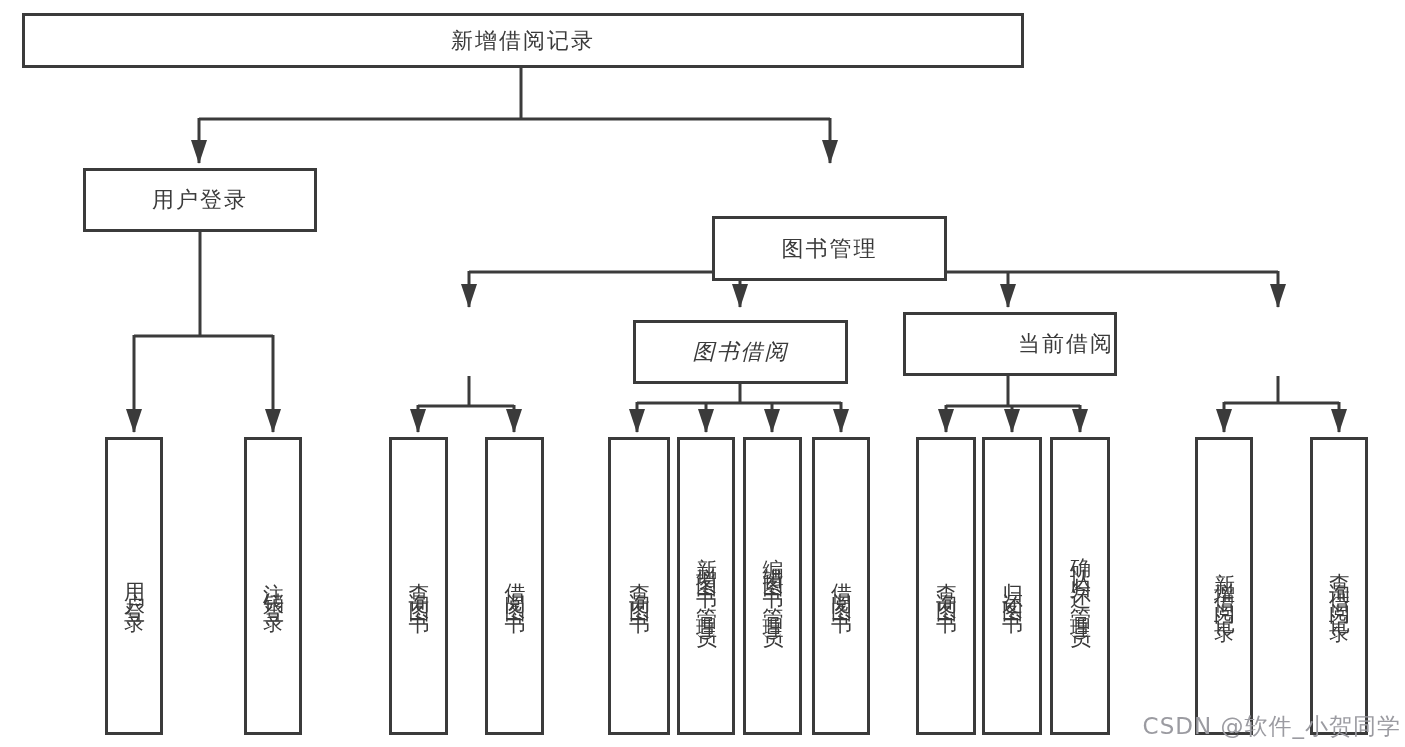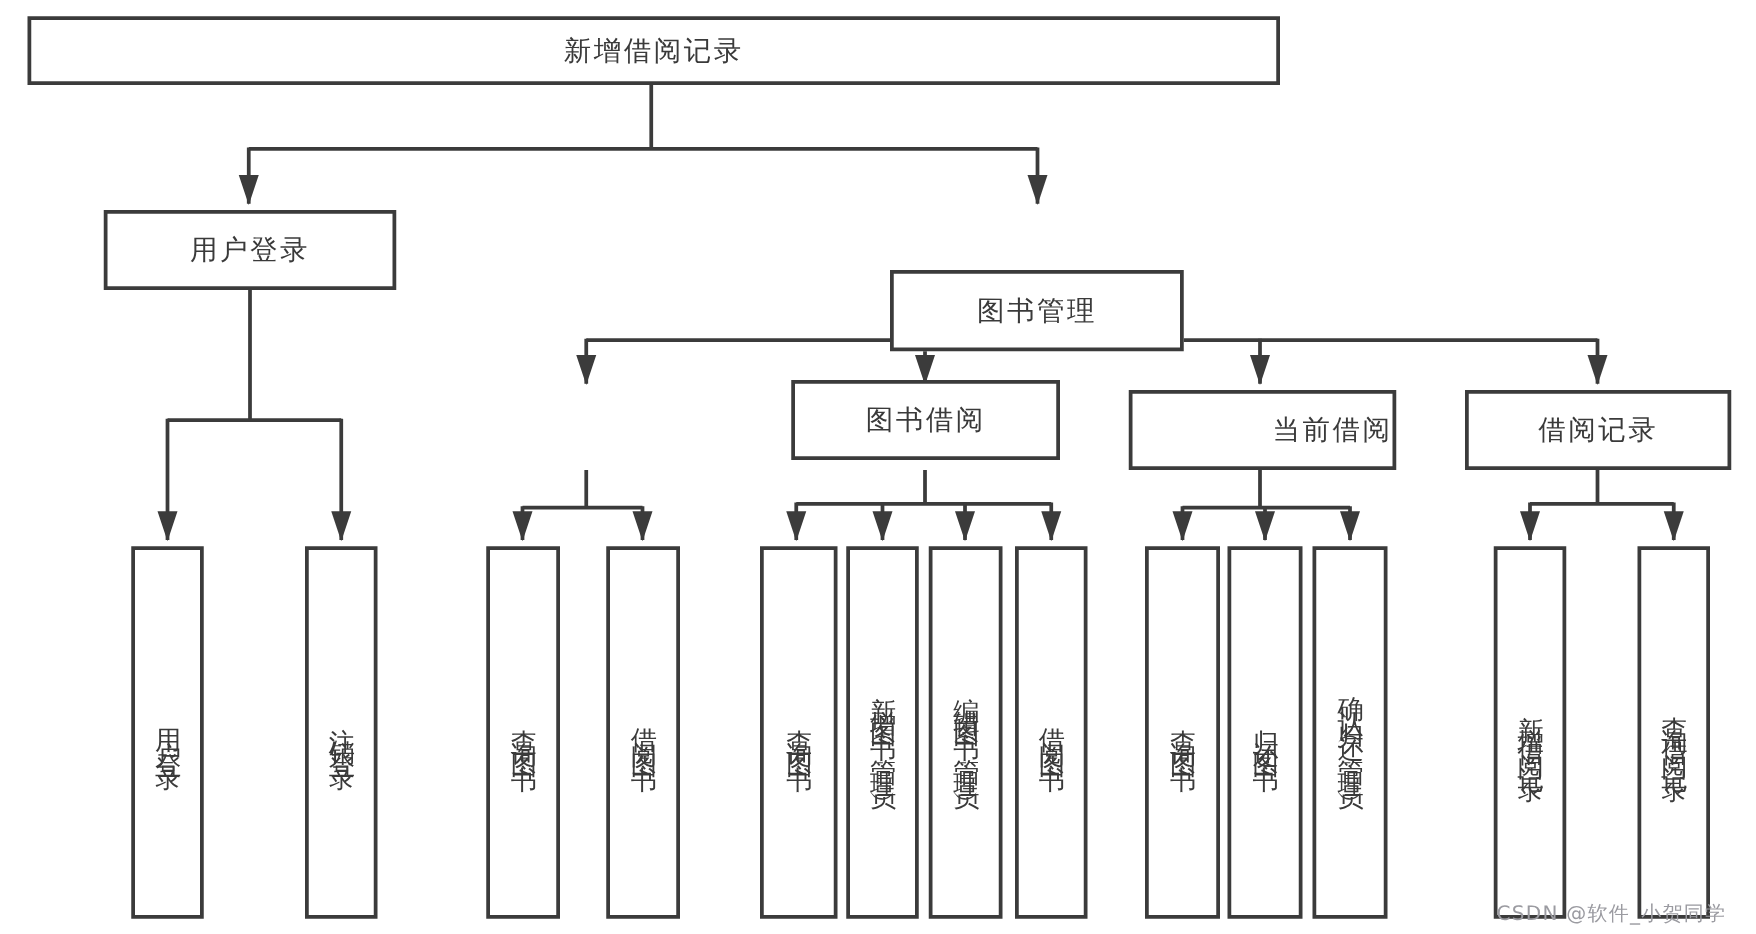--- a/index.html
+++ b/index.html
@@ -42,34 +42,34 @@
   .node.v-node .v-label {
     writing-mode: vertical-rl;
     text-orientation: mixed;
     font-size: 21px;
     letter-spacing: 10px;
     line-height: 1;
     color: #3a3a3a;
   }
   .watermark {
     position: absolute;
-    right: 24px;
+    right: 4px;
     bottom: 5px;
-    font-size: 16px;
+    font-size: 23px;
     color: #9b9ba1;
     letter-spacing: 1px;
     z-index: 10;
     white-space: nowrap;
   }
   
   .n-root          { left: 22px;   top: 13px;  width: 1002px; height: 55px; }
   .n-user-login    { left: 83px;   top: 168px; width: 234px;  height: 64px; }
   .n-book-mgmt     { left: 712px;  top: 168px; width: 235px;  height: 65px; margin-top: 48px; }
   .n-new-book-rec  { left: 362px;  top: 312px; width: 215px;  height: 64px; }
-  .n-book-borrow   { left: 633px;  top: 304px; width: 215px;  height: 64px; }
+  .n-book-borrow   { left: 633px;  top: 320px; width: 215px;  height: 64px; font-style: italic; }
   .n-current-borrow{ left: 903px;  top: 312px; width: 214px;  height: 64px; justify-content: flex-end; }
   .n-borrow-record { left: 1172px; top: 312px; width: 213px;  height: 64px; }
   .leaf            { top: 437px;   height: 298px; }
   .n-ul-login      { left: 105px;  width: 58px; }
   .n-ul-logout     { left: 244px;  width: 58px; }
   .n-nr-query      { left: 389px;  width: 59px; }
   .n-nr-borrow     { left: 485px;  width: 59px; }
   .n-bb-query      { left: 608px;  width: 62px; }
   .n-bb-add        { left: 677px;  width: 58px; }
   .n-bb-edit       { left: 743px;  width: 59px; }
@@ -145,23 +145,20 @@
   <div class="node h-node n-book-mgmt">
     <span>图书管理</span>
   </div>
 
   <div class="node h-node n-book-borrow">
     <span>图书借阅</span>
   </div>
   <div class="node h-node n-current-borrow">
     <span>当前借阅</span>
   </div>
-  <div class="node h-node n-borrow-record">
-    <span>借阅记录</span>
-  </div>
 
   <div class="node v-node leaf n-ul-login">
     <span class="v-label">用户登录</span>
   </div>
   <div class="node v-node leaf n-ul-logout">
     <span class="v-label">注销登录</span>
   </div>
 
   <div class="node v-node leaf n-nr-query">
     <span class="v-label">查询图书</span>

